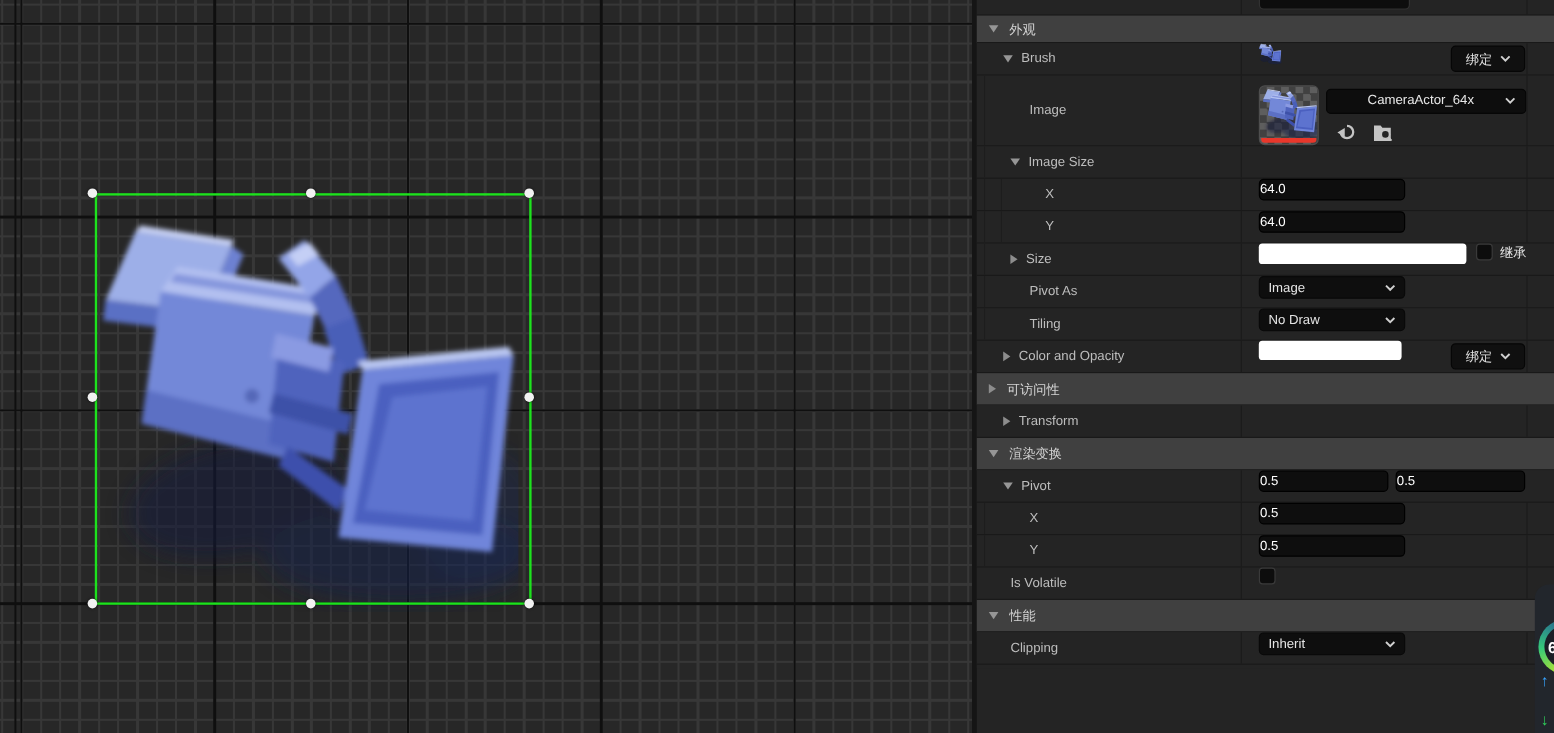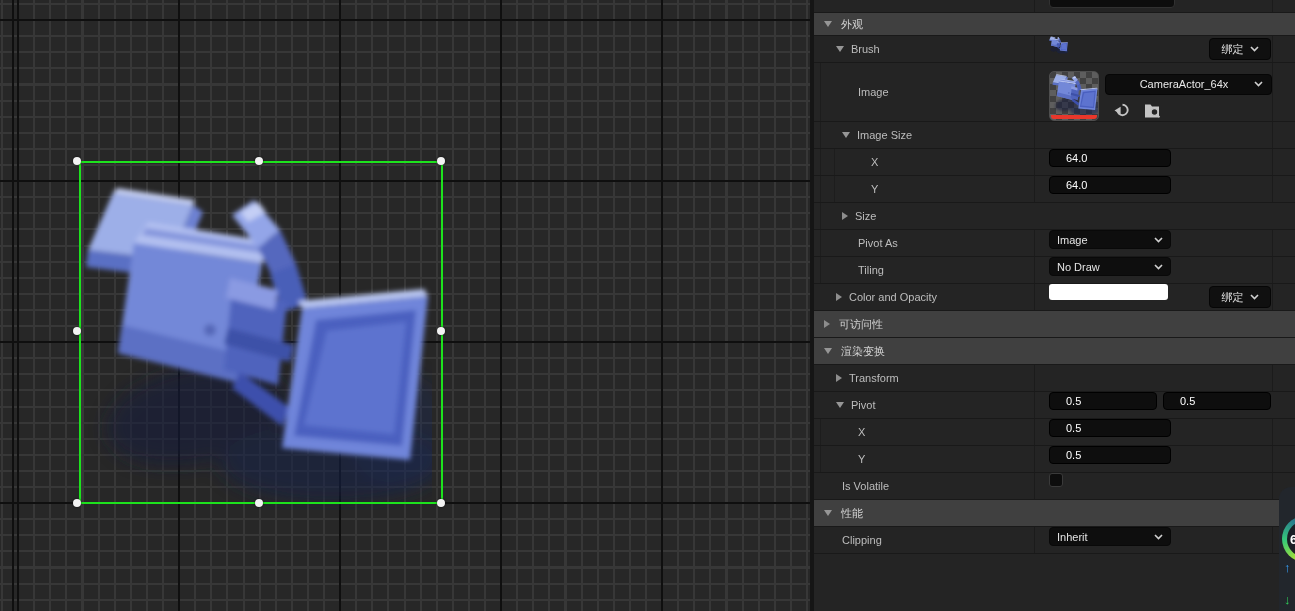--- a/index.html
+++ b/index.html
@@ -48,21 +48,21 @@
   .d1 .name .tri-d, .d1 .name .tri-r { margin-right:7px; }
   .d1.notri .name { padding-left:28px; }
   .d2 .name { padding-left:28px; background-image:linear-gradient(#1d1d1d,#1d1d1d);
               background-repeat:no-repeat; background-size:1px 100%; background-position:6px 0; }
   .d2 .name .tri-d, .d2 .name .tri-r { margin-right:7px; }
   .d2.notri .name { padding-left:44px; }
   .d3 .name { padding-left:57px; background-image:linear-gradient(#1d1d1d,#1d1d1d),linear-gradient(#1d1d1d,#1d1d1d);
               background-repeat:no-repeat; background-size:1px 100%,1px 100%; background-position:6px 0,20px 0; }
 
   .tfield { width:122px; height:18px; background:#0e0e0e; border:1px solid #000;
-    border-radius:4px; color:#fff; font-size:11px; padding:0 16px;
+    border-radius:4px; color:#fff; font-size:11px; padding:0 0;
     font-family:"Liberation Sans",sans-serif; outline:none; flex:none; }
   .tfield.half { width:108px; }
   .tfield.half + .tfield.half { margin-left:6px; }
   .dropdown { width:122px; height:19px; background:#0e0e0e; border:1px solid #090909;
     border-radius:4px; display:flex; align-items:center; padding:0 7px; color:#e4e4e4; flex:none; }
   .dropdown .dd-label { flex:1; }
   .combo { width:167px; height:21px; background:#0d0d0d; border:1px solid #060606;
     border-radius:4px; display:flex; align-items:center; justify-content:center;
     color:#e8e8e8; padding:0 8px; position:relative; }
   .combo .dd-label { flex:1; text-align:center; }
@@ -257,20 +257,25 @@
           <input class="tfield" value="64.0" style="">
         </div>
       <div class="extra"></div>
     </div>
 
     <div class="row prop d2">
       <div class="name">
         <span class="tri-r"></span>
         <span class="lbl">Size</span>
       </div>
+      <div class="value">
+        <div class="swatch tint"></div>
+        <div class="checkbox" style="margin-left:8px;"></div>
+        <span class="inherit-lbl">继承</span>
+      </div>
     </div>
 
     <div class="row prop d2 notri">
       <div class="name">
           <span class="lbl">Pivot As</span>
         </div>
       <div class="value">
         <div class="dropdown">
           <span class="dd-label">Image</span>
           <svg class="chev" width="9" height="6" viewBox="0 0 9 6">
@@ -312,32 +317,32 @@
       </div>
       <div class="extra"></div>
     </div>
 
     <div class="row cat">
       <span class="tri-r"></span>
       <span class="lbl">可访问性</span>
     </div>
 
 
+    <div class="row prop d1">
+      <div class="name">
+        <span class="tri-r"></span>
+        <span class="lbl">Transform</span>
+      </div>
+      <div class="value"></div>
+      <div class="extra"></div>
+    </div>
+
     <div class="row cat">
       <span class="tri-d"></span>
       <span class="lbl">渲染变换</span>
-    </div>
-
-    <div class="row prop d1">
-      <div class="name">
-        <span class="tri-r"></span>
-        <span class="lbl">Transform</span>
-      </div>
-      <div class="value"></div>
-      <div class="extra"></div>
     </div>
 
     <div class="row prop d1">
       <div class="name">
         <span class="tri-d"></span>
         <span class="lbl">Pivot</span>
       </div>
       <div class="value">
         <input class="tfield half" value="0.5" style="">
         <input class="tfield half" value="0.5" style="">

